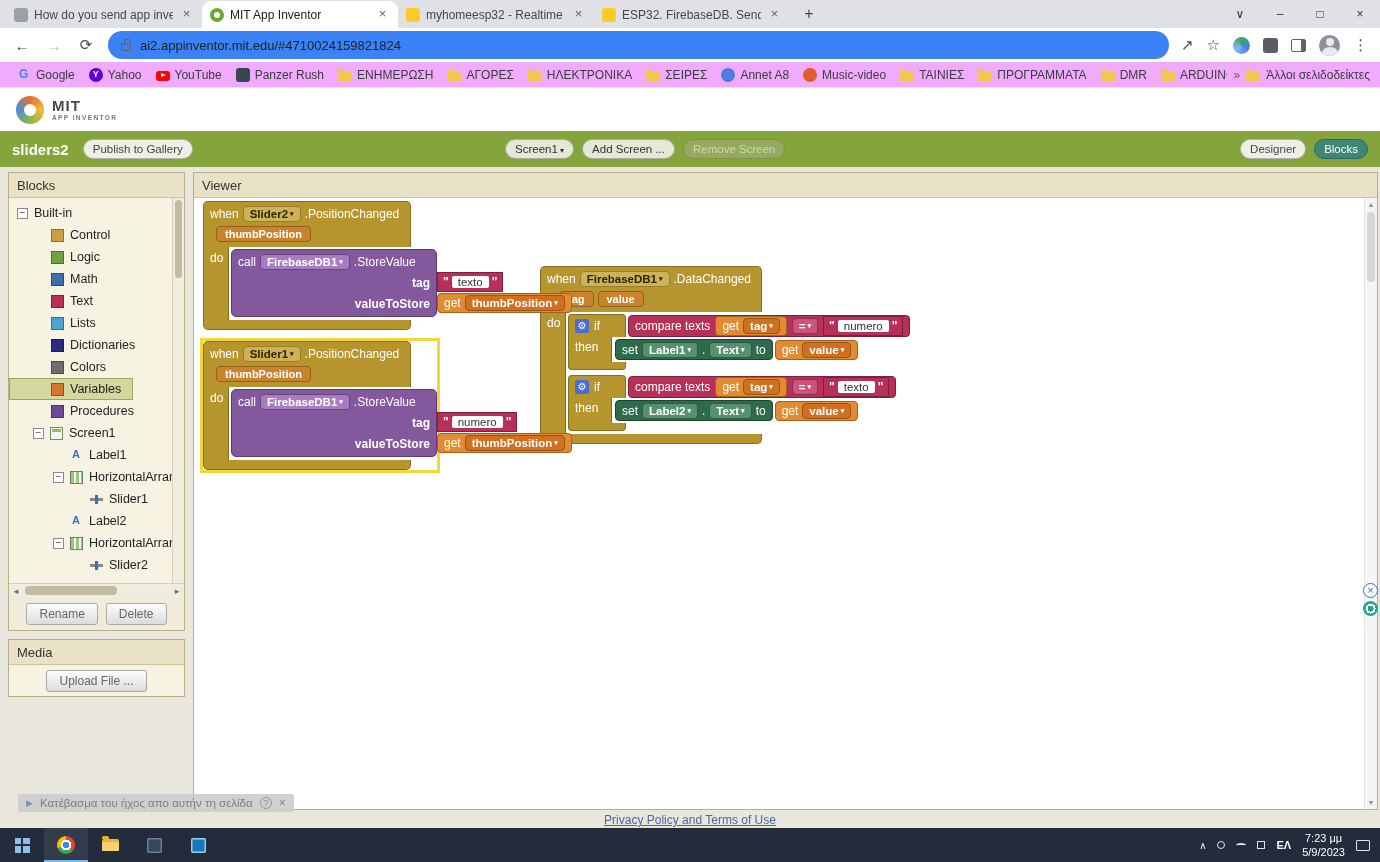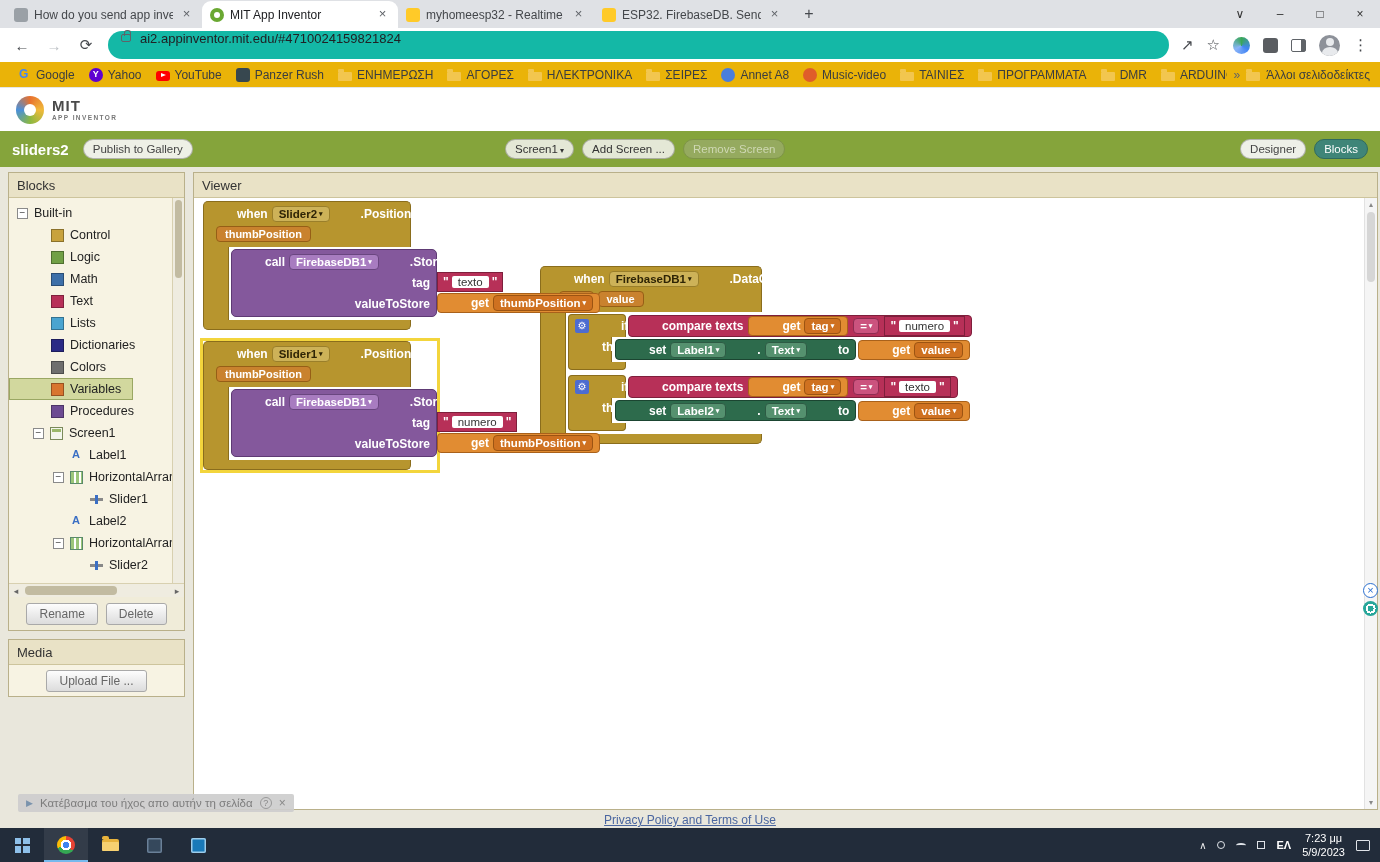--- a/index.html
+++ b/index.html
@@ -19,35 +19,35 @@
   .fav[data-icon="appinventor"]::after { content:""; position:absolute; inset:4px; background:#fff; border-radius:50%; }
   .fav[data-icon="firebase"] { background:#ffca28; }
   .newtab { width:26px; height:26px; margin:0 0 1px 6px; text-align:center; line-height:25px; font-size:16px; color:#45484d; border-radius:50%; }
   .winctl { position:absolute; right:0; top:0; height:28px; display:flex; align-items:center; }
   .wc { width:40px; text-align:center; font-size:12px; color:#333; height:100%; line-height:28px; }
 
   
   .toolbar { height:34px; background:#fff; display:flex; align-items:center; gap:12px; padding:0 12px; }
   .navic { font-size:15px; color:#45484d; width:20px; text-align:center; }
   .navic.disabled { color:#bcc0c5; }
-  .urlbox { flex:1; height:28px; background:#14b8a6; border-radius:14px; display:flex; gap:9px; padding:0 13px; font-size:13px; color:#202124; }
+  .urlbox { flex:1; height:28px; background:#3b82f6; border-radius:14px; display:flex; align-items:center; gap:9px; padding:0 13px; font-size:13px; color:#202124; }
   .lock { width:10px; height:8px; border:1.5px solid #5f6368; border-radius:2px; position:relative; flex:none; margin-top:3px; }
   .lock::before { content:""; position:absolute; top:-5px; left:1.5px; width:5px; height:5px; border:1.5px solid #5f6368; border-bottom:none; border-radius:3px 3px 0 0; }
   .tool-icons { display:flex; align-items:center; gap:13px; }
   .ti { font-size:15px; color:#45484d; }
   .ti.globe { width:17px; height:17px; border-radius:50%; background:conic-gradient(#3aa757,#4285f4,#8ab4f8,#3aa757); }
   .ti.puzzle { width:15px; height:15px; border-radius:3px; background:#5a5d61; }
   .ti.sidep { width:15px; height:13px; border:1.5px solid #5f6368; border-radius:2px; position:relative; }
   .ti.sidep::after { content:""; position:absolute; right:0; top:0; bottom:0; width:4px; background:#5f6368; }
   .avatar { width:21px; height:21px; border-radius:50%; background:#8d9199; position:relative; overflow:hidden; }
   .avatar::before { content:""; position:absolute; top:3px; left:6.5px; width:8px; height:8px; border-radius:50%; background:#e8eaed; }
   .avatar::after { content:""; position:absolute; top:12px; left:2.5px; width:16px; height:12px; border-radius:50%; background:#e8eaed; }
 
   
-  .bookmarksbar { height:26px; background:#eab308; border-bottom:1px solid #e4e6e8; display:flex; align-items:center; padding:0 10px; font-size:12px; color:#3a3d40; }
+  .bookmarksbar { height:26px; background:#f0abfc; border-bottom:1px solid #e4e6e8; display:flex; align-items:center; padding:0 10px; font-size:12px; color:#3a3d40; }
   .bm-list { display:flex; align-items:center; overflow:hidden; }
   .bm { display:flex; align-items:center; gap:5px; padding:2px 7px; border-radius:4px; white-space:nowrap; }
   .bm-ic { width:14px; height:14px; flex:none; position:relative; }
   .bm-ic[data-icon="folder"] { height:9px; margin-top:4px; background:#f2c64f; border-radius:1px; }
   .bm-ic[data-icon="folder"]::before { content:""; position:absolute; top:-3px; left:0; width:6px; height:3px; background:#f2c64f; border-radius:1px 1px 0 0; }
   .bm-ic[data-icon="google"]::before { content:"G"; font-weight:bold; font-size:12px; color:#4285f4; position:absolute; left:2px; top:-1px; }
   .bm-ic[data-icon="yahoo"] { background:#5f01d1; border-radius:50%; }
   .bm-ic[data-icon="yahoo"]::before { content:"Y"; color:#fff; font-size:9px; font-weight:bold; position:absolute; left:4px; top:1px; }
   .bm-ic[data-icon="youtube"] { height:10px; margin-top:2px; background:#f00; border-radius:3px; }
   .bm-ic[data-icon="youtube"]::before { content:""; position:absolute; left:5px; top:2.5px; border-left:5px solid #fff; border-top:2.5px solid transparent; border-bottom:2.5px solid transparent; }
@@ -122,21 +122,21 @@
 
   .viewer-panel { flex:1; min-width:0; display:flex; flex-direction:column; border:1px solid #b9b08a; background:#0369a1; }
   .canvas { flex:1; position:relative; background:#fff; overflow:hidden; }
   .canvas-vscroll { position:absolute; top:0; right:0; bottom:0; width:13px; background:#f5f5f5; border-left:1px solid #e2e2e2; }
   .cv-arrow { position:absolute; left:0; right:0; text-align:center; font-size:8px; color:#888; }
   .cv-thumb { position:absolute; top:14px; left:2px; right:2px; height:70px; background:#d6d6d6; border-radius:4px; }
 
   
   .blockgroup { position:absolute; font-size:12px; }
   .blockgroup.sel { outline:3px solid #f3d53c; }
-  .bw { color:#fff; font-weight:bold; white-space:nowrap;margin-left:27px; }
+  .bw { color:#fff; font-weight:normal; white-space:nowrap; }
   .caret { font-size:7px; margin-left:2px; }
   .dd { display:inline-flex; align-items:center; border-radius:4px; padding:1px 6px; font-size:11.5px; font-weight:bold; white-space:nowrap; }
   .dd-gold { background:#cdb258; border:1px solid #9a7f2a; color:#2e2405; }
   .dd-purple { background:#a87cc0; border:1px solid #6a4680; color:#fff; }
   .dd-orange { background:#cf7120; border:1px solid #9c5412; color:#fff; }
   .dd-green { background:#55916f; border:1px solid #2d5b44; color: #fff; }
   .dd-mag { background:#cb537e; border:1px solid #8e2c51; color:#fff; }
 
   .ev-head { background:#b7952e; border:1px solid #8a6d1c; border-bottom:none; border-radius:5px 5px 0 0; padding:2px 6px 3px; }
   .ev-row { display:flex; align-items:center; gap:4px; height:20px; }

